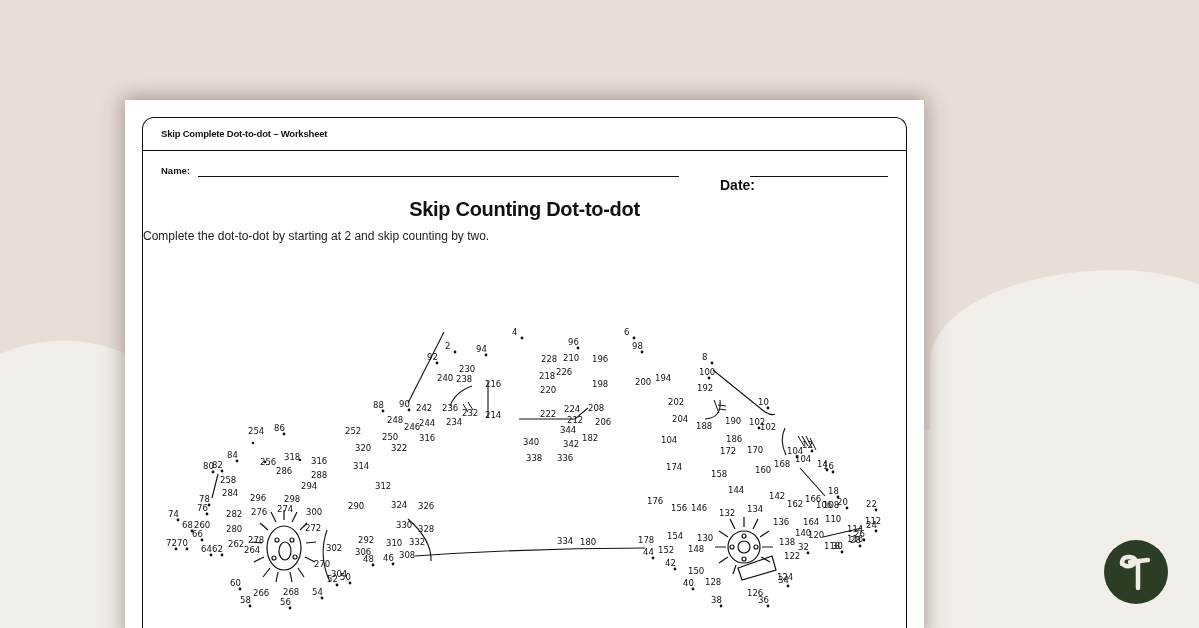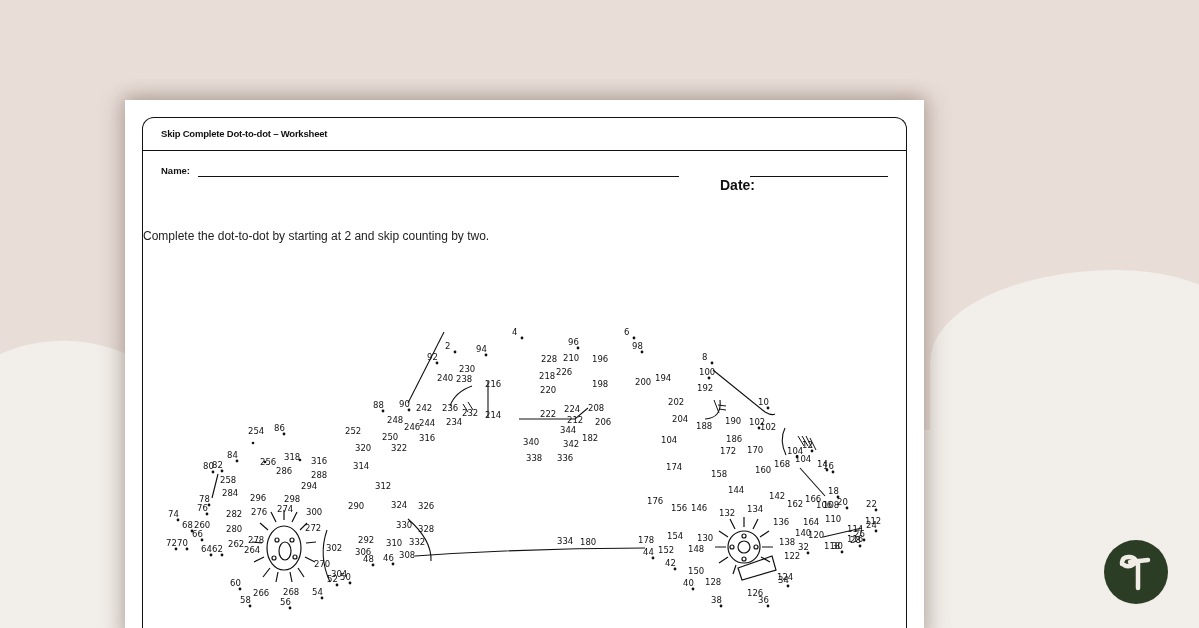--- a/index.html
+++ b/index.html
@@ -56,20 +56,21 @@
 <div class="bg-blob blob-right"></div>
 
 <div class="paper">
   <div class="frame">
     <div class="header-title">Skip Complete Dot-to-dot – Worksheet</div>
     <div class="header-rule"></div>
     <div class="name-label">Name:</div>
     <div class="name-line"></div>
     <div class="date-label">Date:</div>
     <div class="date-line"></div>
+    <div class="main-title">Skip Counting Dot-to-dot</div>
     <div class="instructions">Complete the dot-to-dot by starting at 2 and skip counting by two.</div>
   </div>
 
   <svg class="drawing" viewBox="125 100 799 528" xmlns="http://www.w3.org/2000/svg">
     <g stroke="#111" stroke-width="1.1" fill="none">
       <path d="M444 332 L408 403"></path>
       <path d="M488 381 L488 418"></path>
       <path d="M472 386 Q455 392 450 406"></path>
       <path d="M519 419 L575 419 L588 408"></path>
       <path d="M415 556 Q530 548 645 548"></path>

